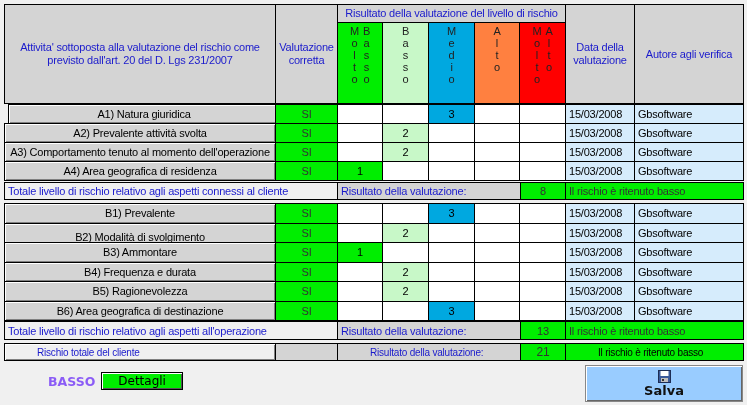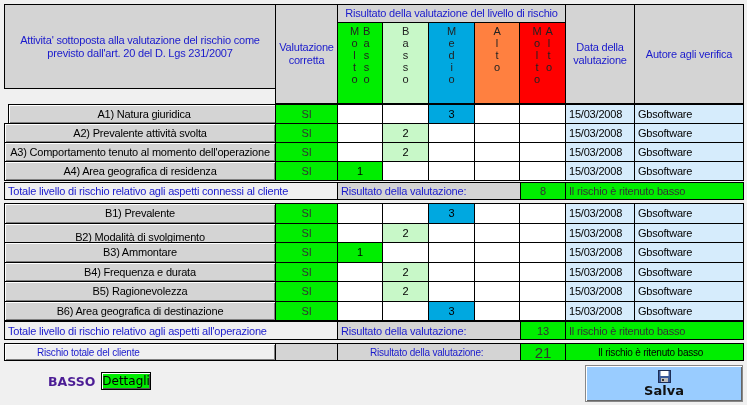--- a/index.html
+++ b/index.html
@@ -34,33 +34,33 @@
   }
   .vcols { display: flex; gap: 4px; }
   .tot-label { background: #f0f0f0; color: #1a1acc; justify-content: flex-start; padding-left: 3px; border: 1px solid #000; }
   .tot-res { background: #d4d4d4; color: #1a1acc; justify-content: flex-start; padding-left: 3px; }
   .tot-val { background: #00ee00; color: #333; }
   .tot-msg { background: #00ee00; color: #333; justify-content: flex-start; padding-left: 3px; }
   .bold { font-weight: normal; font-size: 10px; padding-left: 32px; }
   .dettagli {
     background: #00ee00; border: 1px solid #000;
     box-shadow: inset 1px 1px 0 #fff, inset -1px -1px 0 #555;
-    font-family: "DejaVu Sans", sans-serif; font-size: 12px; padding: 1px 0; cursor: pointer;
+    font-family: "DejaVu Sans", sans-serif; font-size: 12px; padding: 1px 16px; cursor: pointer;
   }
   .salva {
     background: #99ccff; border: 1px solid #888;
     box-shadow: inset 1px 1px 0 #fff, inset -1px -1px 0 #666;
     display: flex; flex-direction: column; align-items: center; justify-content: center;
     font-family: "DejaVu Sans", sans-serif; font-weight: bold; font-size: 13px; color: #111; cursor: pointer;
   }
 </style>
 </head>
 <body>
 
-<div class="cell hdr" style="left:4px;top:4px;width:272px;height:85px;">
+<div class="cell hdr" style="left:4px;top:4px;width:272px;height:100px;">
   <span style="padding:0 10px;">Attivita' sottoposta alla valutazione del rischio come previsto dall'art. 20 del D. Lgs 231/2007</span>
 </div>
 <div class="cell hdr" style="left:275px;top:4px;width:63px;height:100px;">
   <span>Valutazione corretta</span>
 </div>
 <div class="cell hdr" style="left:337px;top:4px;width:229px;height:19px;">
   <span>Risultato della valutazione del livello di rischio</span>
 </div>
 <div id="level-headers">
     <div class="cell mb" style="left: 337px; top: 22px; width: 46px; height: 82px; align-items: flex-start; padding-top: 2px;">
@@ -260,29 +260,29 @@
   <span>Il rischio è ritenuto basso</span>
 </div>
 
 <div class="cell tot-label bold act" style="left:4px;top:343px;width:272px;height:18px;color:#1a1acc;">
   <span>Rischio totale del cliente</span>
 </div>
 <div class="cell" style="left:275px;top:343px;width:63px;height:18px;background:#d4d4d4;"></div>
 <div class="cell tot-res bold" style="left:337px;top:343px;width:184px;height:18px;">
   <span>Risultato della valutazione:</span>
 </div>
-<div class="cell tot-val" style="left:520px;top:343px;width:46px;height:18px;font-size:15px;">
+<div class="cell tot-val" style="left:520px;top:343px;width:46px;height:18px;font-size:12px;">
   <span>21</span>
 </div>
 <div class="cell tot-msg bold" style="left:565px;top:343px;width:179px;height:18px;color:#000;">
   <span>Il rischio è ritenuto basso</span>
 </div>
 
 <div class="abs" style="left:4px;top:371px;height:20px;display:flex;align-items:center;gap:6px;font-family:'DejaVu Sans',sans-serif;font-size:12.5px;">
-  <span style="color:#4c1d95;font-weight:bold;padding-left:44px;">BASSO</span>
+  <span style="color:#8b5cf6;font-weight:bold;padding-left:44px;">BASSO</span>
   <span class="dettagli">Dettagli</span>
 </div>
 
 <div class="abs salva" style="left:585px;top:365px;width:158px;height:37px;">
   <span style="display:block;width:13px;height:13px;">
     <svg width="13" height="13" viewBox="0 0 13 13">
       <rect x="0.5" y="0.5" width="12" height="12" fill="#3a5a9a" stroke="#1d2d55"></rect>
       <rect x="2.5" y="1" width="8" height="5" fill="#fff"></rect>
       <rect x="3" y="8" width="7" height="4" fill="#c0c0c0"></rect>
       <rect x="4" y="9" width="2" height="2" fill="#333"></rect>

